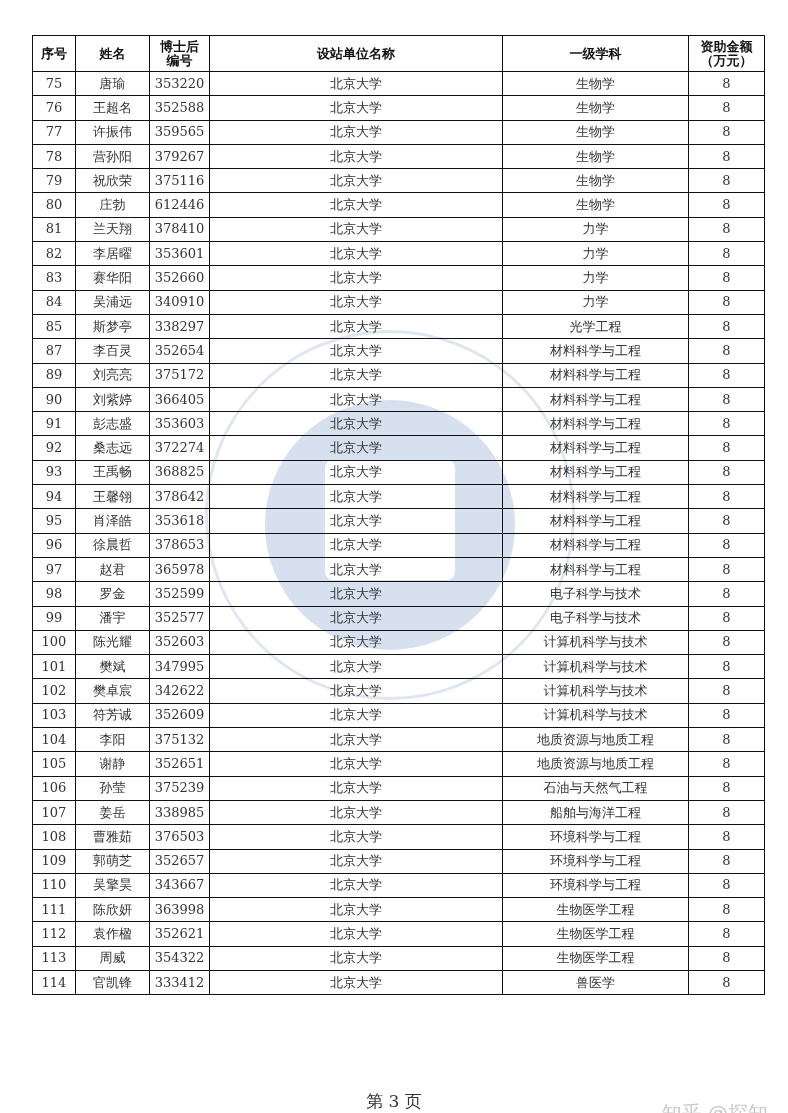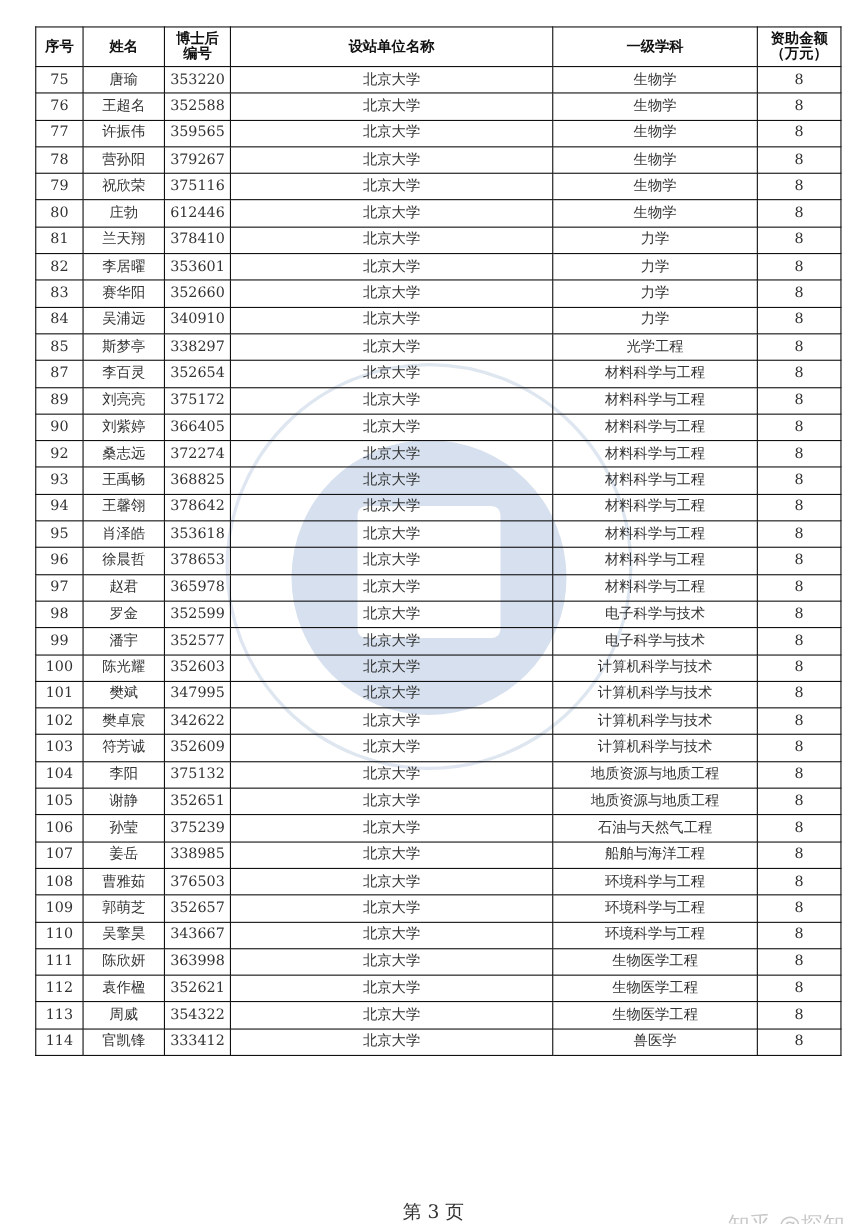--- a/index.html
+++ b/index.html
@@ -5,21 +5,21 @@
   html, body { margin: 0; padding: 0; background: #ffffff; }
   body { width: 788px; height: 1113px; position: relative; overflow: hidden;
          font-family: "DejaVu Serif", "Liberation Serif", serif; color: #222; }
   .watermark { position: absolute; left: 205px; top: 330px; width: 370px; height: 370px;
                border-radius: 50%; pointer-events: none; opacity: 0.22; }
   .watermark .ring { position: absolute; inset: 0; border-radius: 50%; border: 3px solid #6f8fbf; }
   .watermark .inner { position: absolute; left: 60px; top: 70px; width: 250px; height: 250px;
                       border-radius: 50%; background: #4a74b3; }
   .watermark .core { position: absolute; left: 120px; top: 130px; width: 130px; height: 120px;
                      background: #ffffff; border-radius: 8px; }
-  table.doc { position: absolute; left: 32px; top: 24px; width: 732px; border-collapse: collapse;
+  table.doc { position: absolute; left: 32px; top: 35px; width: 732px; border-collapse: collapse;
               table-layout: fixed; z-index: 1; }
   table.doc th, table.doc td { border: 1.6px solid #111; text-align: center; padding: 0;
                                overflow: hidden; white-space: nowrap; }
   table.doc th { height: 35px; font-family: "DejaVu Sans", "Liberation Sans", sans-serif;
                  font-weight: bold; font-size: 13px; line-height: 14px; color: #111; }
   table.doc td { height: 23.3px; font-size: 13px; line-height: 14px; color: #333; }
   .col-no { width: 43px; } .col-name { width: 74px; } .col-id { width: 60px; }
   .col-unit { width: 293px; } .col-subj { width: 186px; } .col-amt { width: 76px; }
   .footer { position: absolute; left: 0; width: 788px; top: 1090px; text-align: center;
             font-size: 17px; color: #333; }
@@ -167,20 +167,28 @@
       </tr>
       <tr>
         <td>90</td>
         <td>刘紫婷</td>
         <td>366405</td>
         <td>北京大学</td>
         <td>材料科学与工程</td>
         <td>8</td>
       </tr>
       <tr>
+        <td>91</td>
+        <td>彭志盛</td>
+        <td>353603</td>
+        <td>北京大学</td>
+        <td>材料科学与工程</td>
+        <td>8</td>
+      </tr>
+      <tr>
         <td>92</td>
         <td>桑志远</td>
         <td>372274</td>
         <td>北京大学</td>
         <td>材料科学与工程</td>
         <td>8</td>
       </tr>
       <tr>
         <td>93</td>
         <td>王禹畅</td>

